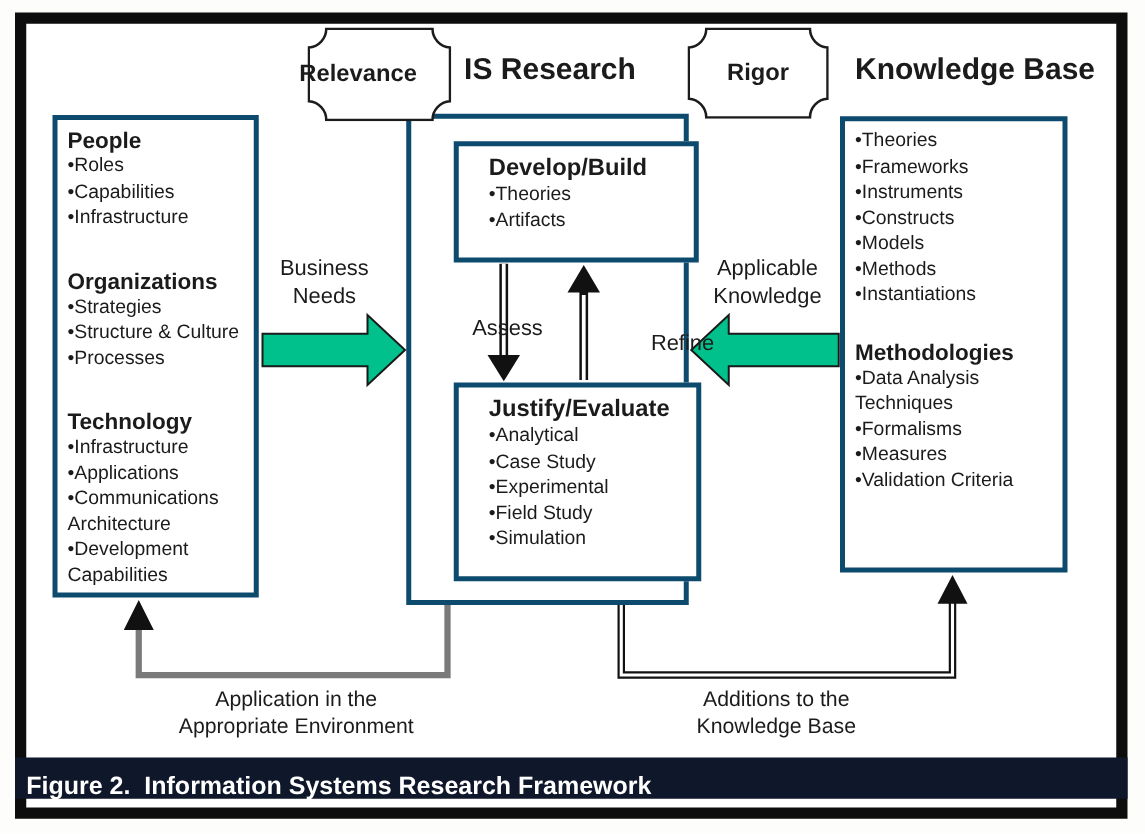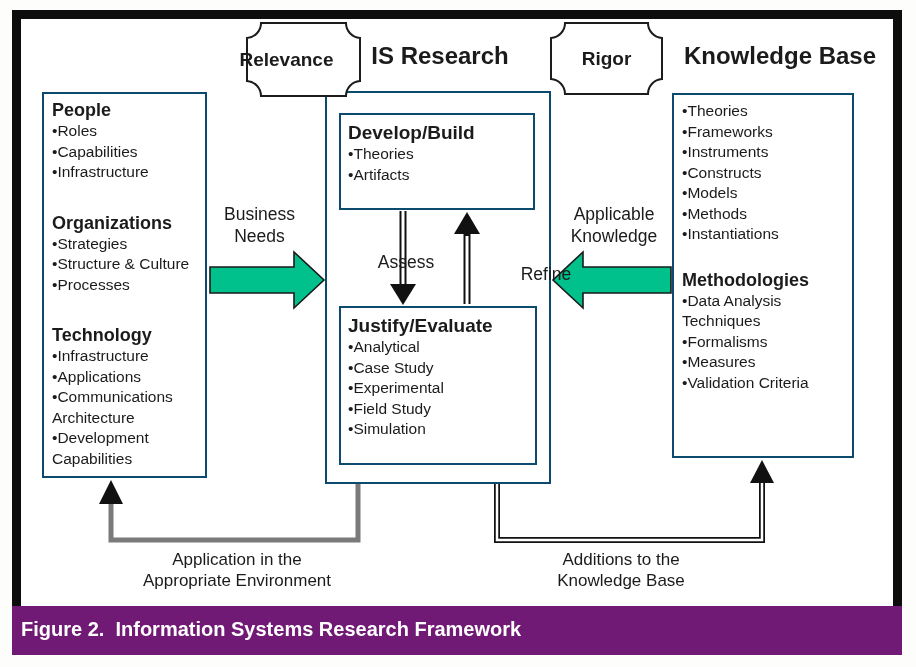--- a/index.html
+++ b/index.html
@@ -8,39 +8,39 @@
     background:#fdfdfc; overflow:hidden;
     font-family:"Liberation Sans", sans-serif;
     color:#1b1b1b;
   }
   .frame {
     position:absolute; left:12px; top:10px;
     width:890px; height:645px; box-sizing:border-box;
     border:9px solid #0d0d0d; background:#ffffff; z-index:1;
   }
   .caption-bar {
-    position:absolute; left:12px; top:606px; width:890px; height:49px;
-    background:#701a75; z-index:5; box-sizing:border-box;
+    position:absolute; left:12px; top:606px; width:890px; height:33px;
+    background:#0f172a; z-index:5; box-sizing:border-box;
     color:#ffffff; font-weight:bold; font-size:20px;
     padding:12px 0 0 9px; white-space:pre;
   }
   .header-title {
     position:absolute; z-index:4; font-weight:bold; font-size:24px;
     text-align:center; line-height:28px; letter-spacing:0px;
   }
   .badge { position:absolute; z-index:4; }
   .badge svg { display:block; }
   .badge-label {
     position:absolute; left:0; top:0; width:100%; height:100%;
     display:flex; align-items:center; justify-content:center;
     font-weight:bold; font-size:19px;
   }
   .dbox {
     position:absolute; z-index:2; box-sizing:border-box;
-    background:#ffffff; border:2px solid #0c4a6e;
+    background:#ffffff; border:4px solid #0c4a6e;
   }
   .sec { margin-bottom:29px; }
   .kb .sec { margin-bottom:24px; }
   .sec-title { font-weight:bold; font-size:18px; line-height:22px; }
   .li { font-size:15.5px; line-height:20.5px; }
   .inner-title { font-weight:bold; font-size:19px; line-height:22px; }
   .flow-label {
     position:absolute; z-index:4; text-align:center;
     font-size:17.5px; line-height:22px;
   }
@@ -51,21 +51,21 @@
   }
   .note-label {
     position:absolute; z-index:4; text-align:center;
     font-size:17px; line-height:21px;
   }
   .arrows-layer {
     position:absolute; left:0; top:0; z-index:3; pointer-events:none;
   }
   .env-pad { padding:5px 2px 0 8px; }
   .kb-pad  { padding:6px 2px 0 8px; }
-  .in-pad  { padding:7px 4px 0 7px; }
+  .in-pad  { padding:7px 4px 0 24px;margin-left:24px; }
 </style>
 </head>
 <body>
 
 <div class="page">
 
   <div class="frame"></div>
 
   <div class="header-title" style="left:352px; top:42px; width:176px;">IS Research</div>
   <div class="header-title" style="left:664px; top:42px; width:232px;">Knowledge Base</div>

